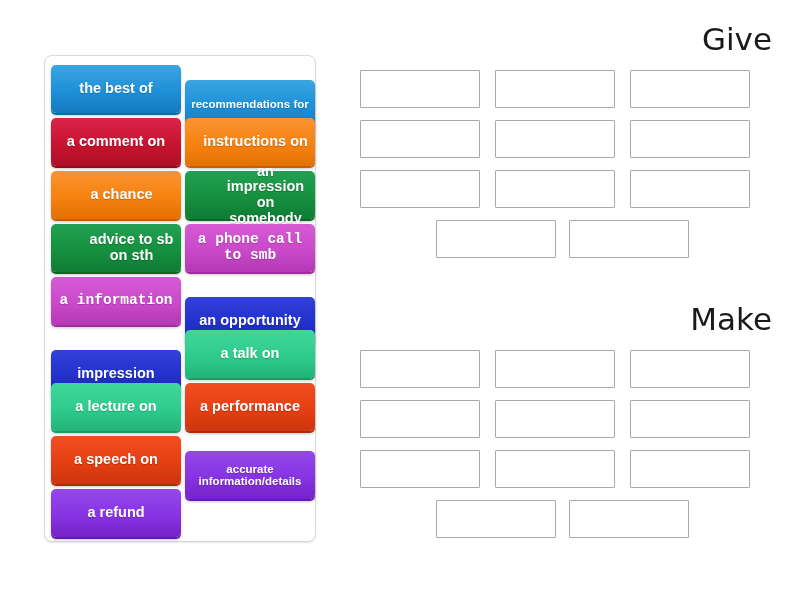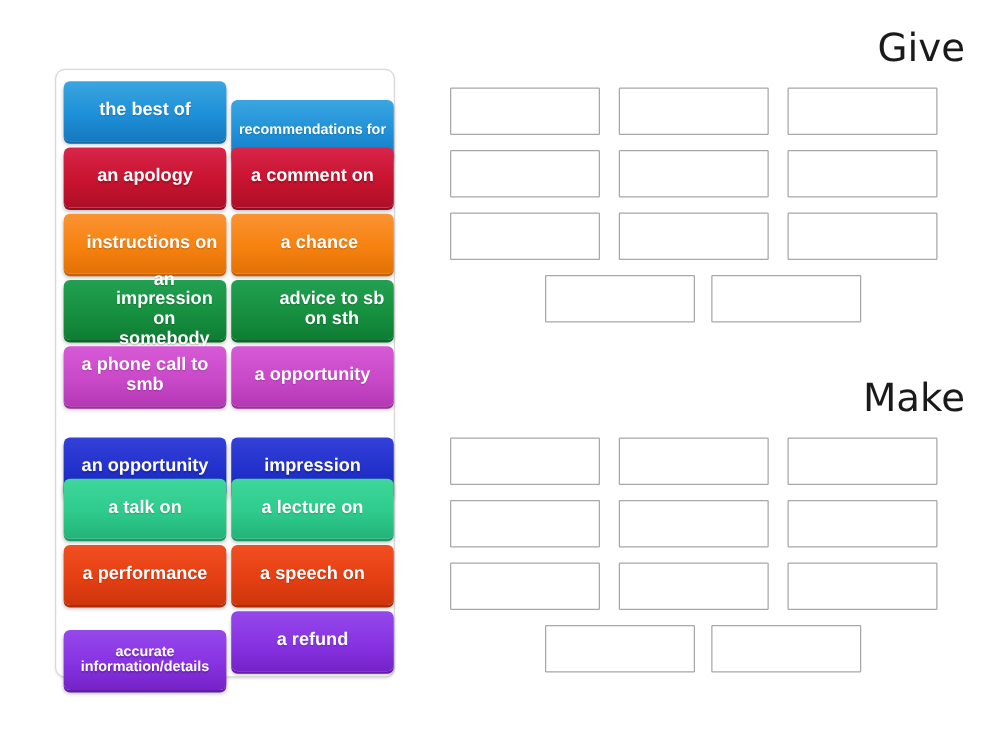--- a/index.html
+++ b/index.html
@@ -56,21 +56,21 @@
     cursor: pointer;
   }
   .tile.small { font-size: 11.5px; margin-top: 30px; }
   .tile .tile-text { display: block; width: 100%; }
 
   
   .c-blue      { background: linear-gradient(180deg,#3aa5e0 0%,#1e90d8 55%,#1579bf 100%); box-shadow: 0 2px 0 #14699f, 0 3px 3px rgba(0,0,0,0.22); }
   .c-red       { background: linear-gradient(180deg,#d8254a 0%,#c8132f 55%,#ad0f28 100%); box-shadow: 0 2px 0 #920b20, 0 3px 3px rgba(0,0,0,0.22); }
   .c-orange    { background: linear-gradient(180deg,#fb9334 0%,#f6820f 55%,#e27105 100%); box-shadow: 0 2px 0 #c56104, 0 3px 3px rgba(0,0,0,0.22); padding-left: 16px; }
   .c-green     { background: linear-gradient(180deg,#22a052 0%,#16903f 55%,#0f7c34 100%); box-shadow: 0 2px 0 #0b682b, 0 3px 3px rgba(0,0,0,0.22); padding-left: 36px; }
-  .c-magenta   { background: linear-gradient(180deg,#d65ad6 0%,#c949c9 55%,#b538b5 100%); box-shadow: 0 2px 0 #9e2d9e, 0 3px 3px rgba(0,0,0,0.22); }
+  .c-magenta   { background: linear-gradient(180deg,#d65ad6 0%,#c949c9 55%,#b538b5 100%); box-shadow: 0 2px 0 #9e2d9e, 0 3px 3px rgba(0,0,0,0.22); font-family: Liberation Mono, monospace; }
   .c-darkblue  { background: linear-gradient(180deg,#3341d8 0%,#2230cc 55%,#1a25ad 100%); box-shadow: 0 2px 0 #141d8e, 0 3px 3px rgba(0,0,0,0.22); margin-top: 40px; }
   .c-seagreen  { background: linear-gradient(180deg,#3fd79b 0%,#2ecb8c 55%,#23b379 100%); box-shadow: 0 2px 0 #1d9966, 0 3px 3px rgba(0,0,0,0.22); }
   .c-orangered { background: linear-gradient(180deg,#f04f22 0%,#e53f13 55%,#cd350c 100%); box-shadow: 0 2px 0 #b02c09, 0 3px 3px rgba(0,0,0,0.22); }
   .c-violet    { background: linear-gradient(180deg,#9548ea 0%,#8733e2 55%,#7522c8 100%); box-shadow: 0 2px 0 #631ba9, 0 3px 3px rgba(0,0,0,0.22); }
 
   
   .answer-section { position: absolute; left: 352px; width: 420px; }
   #section-give { top: 22px; }
   #section-make { top: 302px; }
 
@@ -109,42 +109,39 @@
 
 <div id="tile-panel">
   <div id="tile-grid">
       <div class="tile c-blue">
         <span class="tile-text">the best of</span>
       </div>
       <div class="tile c-blue small">
         <span class="tile-text">recommendations for</span>
       </div>
       <div class="tile c-red">
-        <span class="tile-text">an apology</span>
-      </div>
-      <div class="tile c-red">
         <span class="tile-text">a comment on</span>
       </div>
       <div class="tile c-orange">
         <span class="tile-text">instructions on</span>
       </div>
       <div class="tile c-orange">
         <span class="tile-text">a chance</span>
       </div>
       <div class="tile c-green">
         <span class="tile-text">an impression on somebody</span>
       </div>
       <div class="tile c-green">
         <span class="tile-text">advice to sb on sth</span>
       </div>
       <div class="tile c-magenta">
         <span class="tile-text">a phone call to smb</span>
       </div>
       <div class="tile c-magenta">
-        <span class="tile-text">a opportunity</span>
+        <span class="tile-text">a information</span>
       </div>
       <div class="tile c-darkblue">
         <span class="tile-text">an opportunity</span>
       </div>
       <div class="tile c-darkblue">
         <span class="tile-text">impression</span>
       </div>
       <div class="tile c-seagreen">
         <span class="tile-text">a talk on</span>
       </div>

